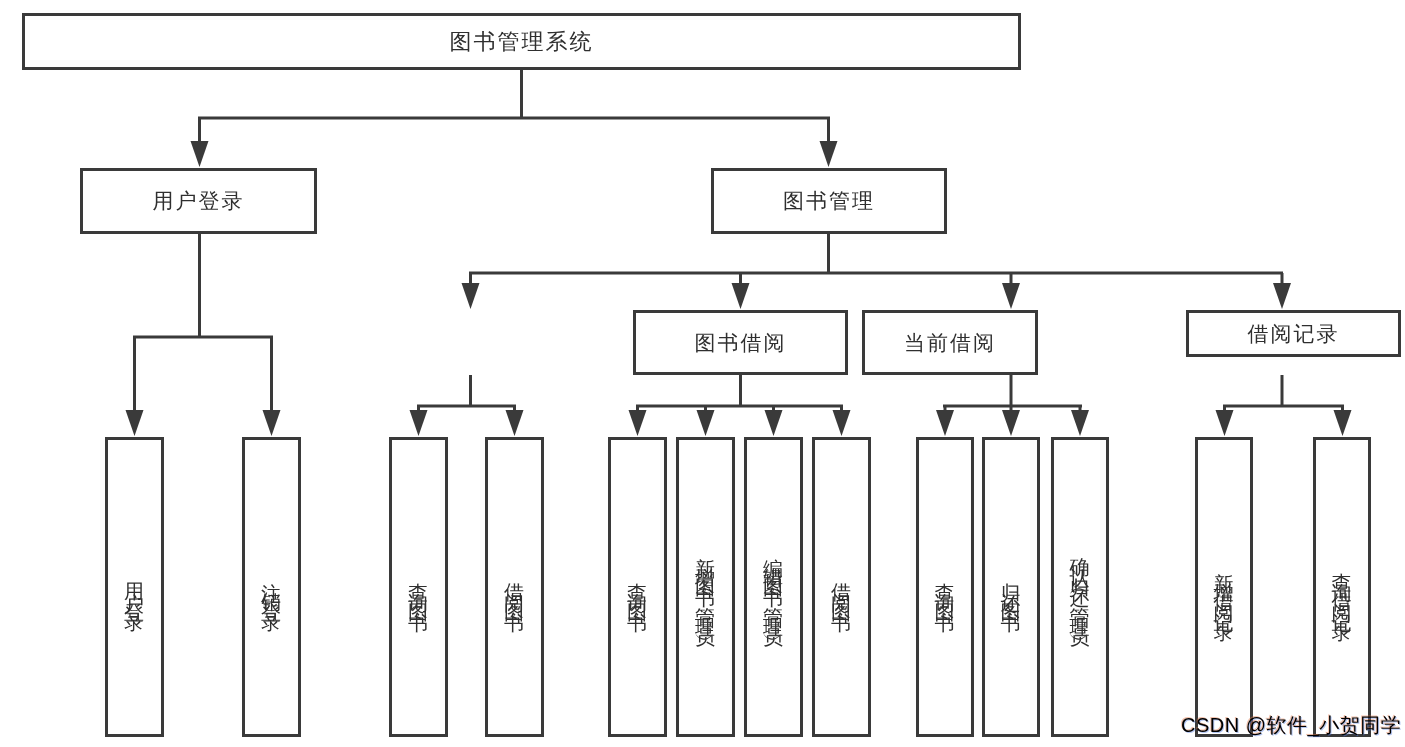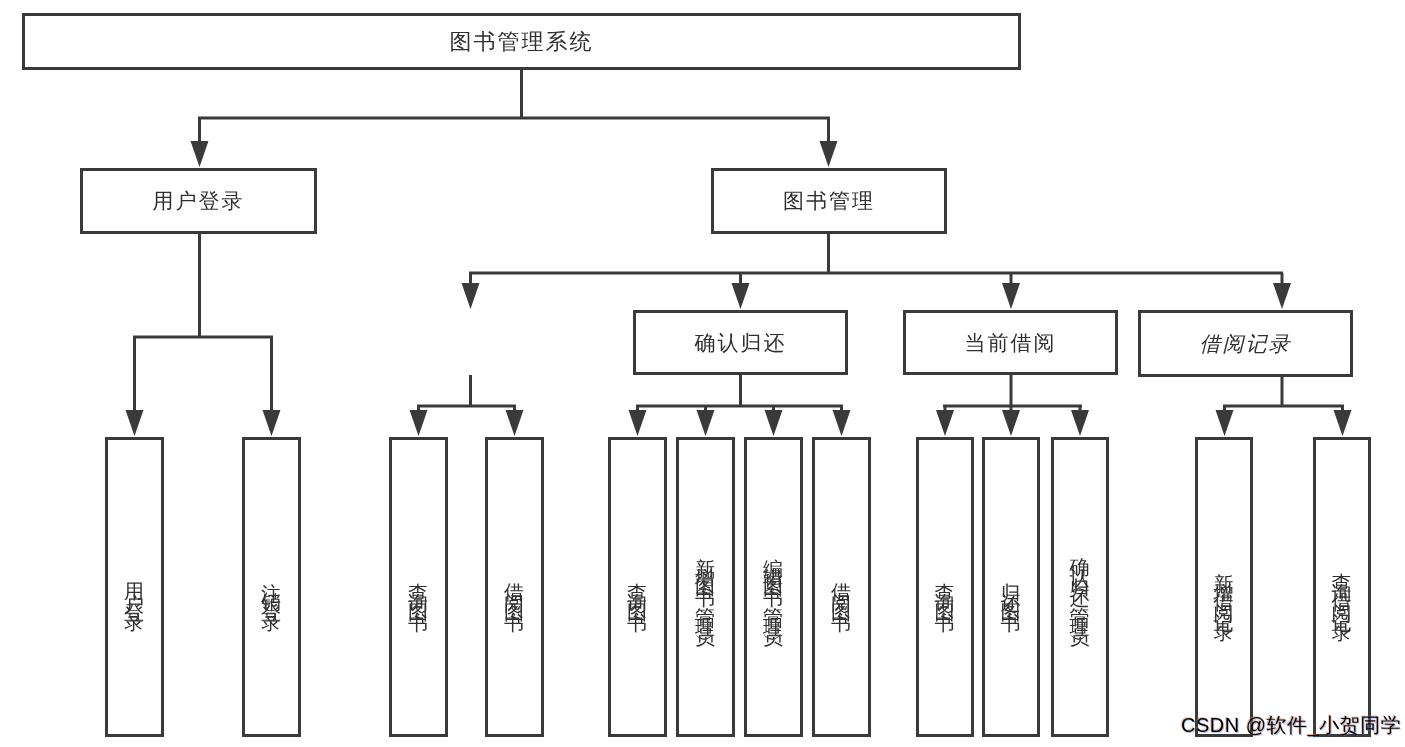--- a/index.html
+++ b/index.html
@@ -139,26 +139,26 @@
   </div>
 
   <div class="node" style="left:80px; top:168px; width:237px; height:66px;">
     <span class="hlabel">用户登录</span>
   </div>
   <div class="node" style="left:711px; top:168px; width:236px; height:66px;">
     <span class="hlabel">图书管理</span>
   </div>
 
   <div class="node" style="left:633px; top:310px; width:215px; height:65px;">
-    <span class="hlabel">确认归还</span>
-  </div>
-  <div class="node" style="left:903px; top:310px; width:215px; height:65px;">
+    <span class="hlabel">图书借阅</span>
+  </div>
+  <div class="node" style="left:862px; top:310px; width:176px; height:65px;">
     <span class="hlabel">当前借阅</span>
   </div>
-  <div class="node" style="left:1138px; top:310px; width:215px; height:67px;font-style:italic;">
+  <div class="node" style="left:1186px; top:310px; width:215px; height:47px;">
     <span class="hlabel">借阅记录</span>
   </div>
 
   <div class="node leaf" style="left:105px; top:437px; width:59px; height:300px;">
     <span class="vlabel">用户登录</span>
   </div>
   <div class="node leaf" style="left:242px; top:437px; width:59px; height:300px;">
     <span class="vlabel">注销登录</span>
   </div>
 

